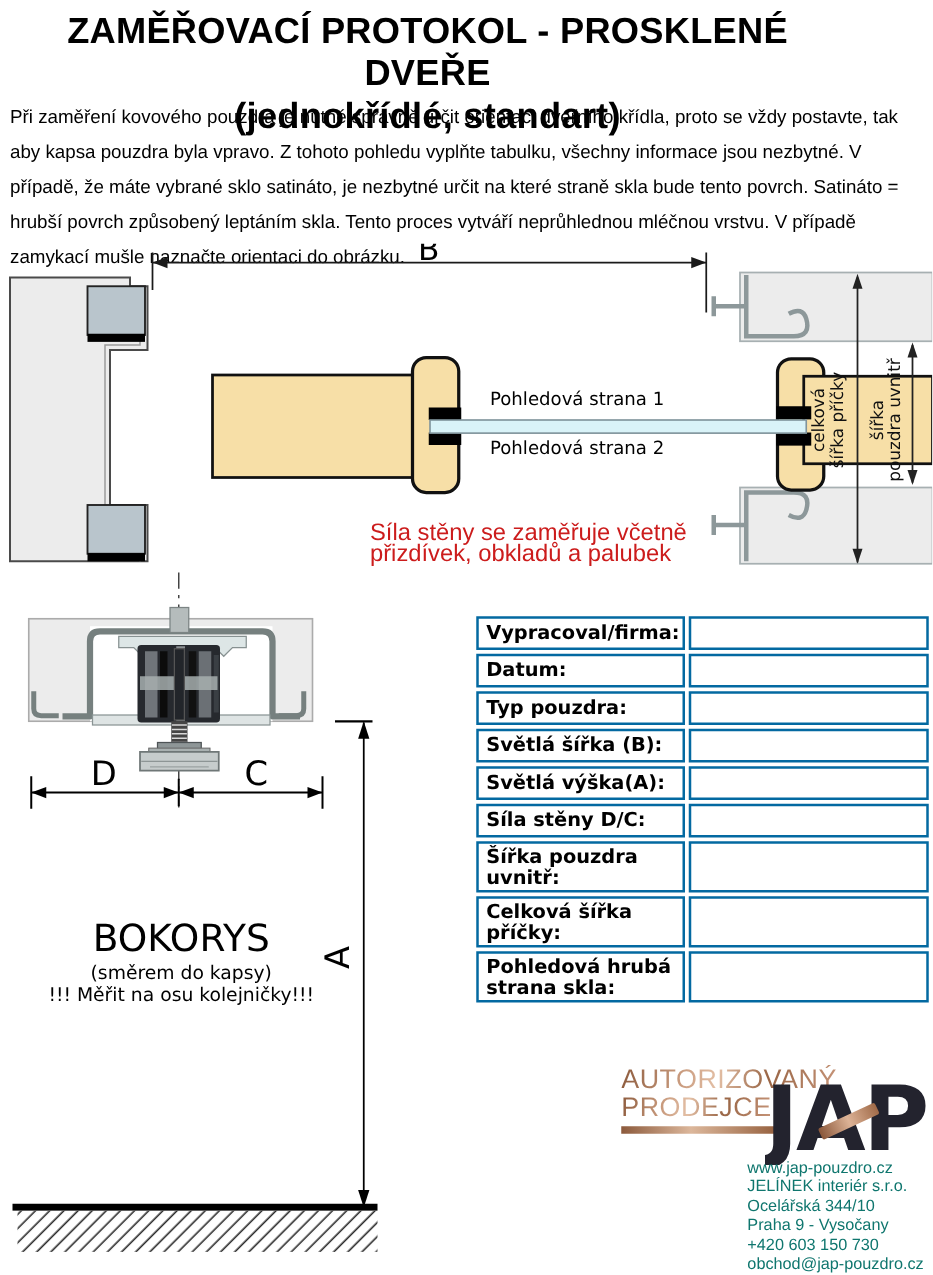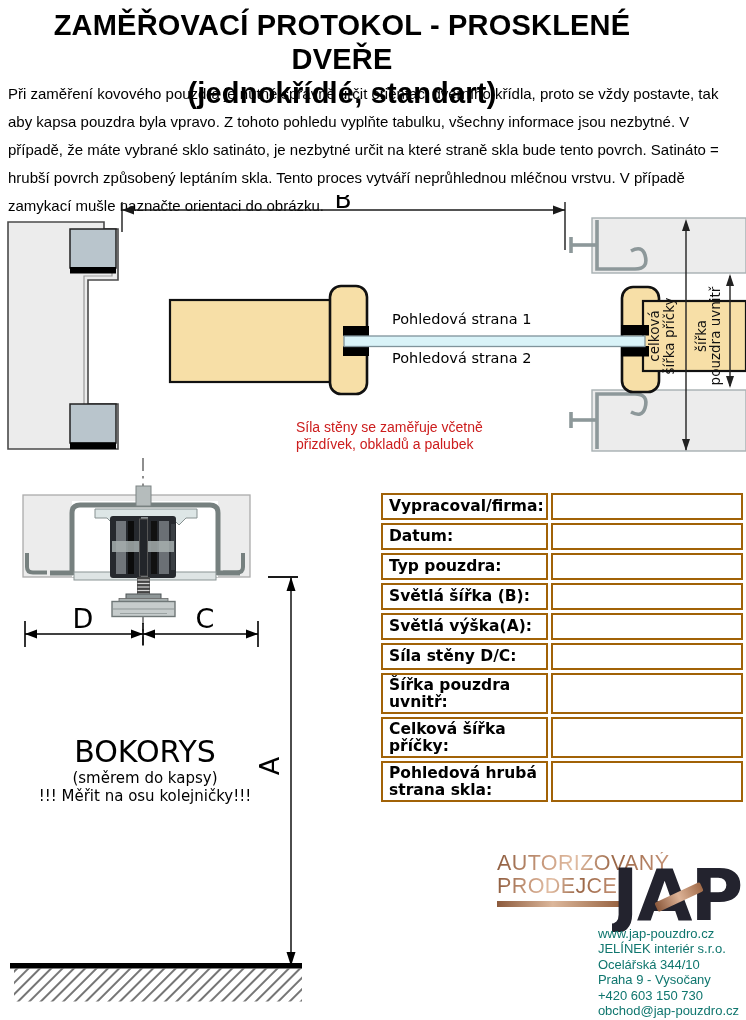--- a/index.html
+++ b/index.html
@@ -11,30 +11,30 @@
   
   .title-block { position:absolute; top:8px; left:0; width:684px; text-align:center;
     font-weight:bold; font-size:29px; line-height:34px; letter-spacing:0.2px; }
   
   .intro { position:absolute; top:80px; left:8px; width:730px;
     font-size:15px; line-height:28px; }
   
   .top-svg  { position:absolute; top:195px; left:0; }
   .side-svg { position:absolute; top:455px; left:0; }
   .red-note { position:absolute; top:419px; left:296px; color:#cc1c1c;
-    font-size:14px; line-height:16.5px; }
+    font-size:19px; line-height:16.5px; }
   
   .bokorys-block { position:absolute; top:735px; left:15px; width:260px; text-align:center; }
   .bokorys-title { font-size:30px; font-family:"DejaVu Sans","Liberation Sans",sans-serif; font-weight:normal; line-height:34px; }
   .bokorys-sub { font-size:15px; line-height:18px; font-family:"DejaVu Sans","Liberation Sans",sans-serif; }
   .bokorys-note { margin-top:14px; font-size:15px; line-height:17.5px; font-family:"DejaVu Sans","Liberation Sans",sans-serif; }
   
   .form-table { position:absolute; top:490px; left:378px; border-collapse:separate;
     border-spacing:3px; }
-  .form-table td { border:2px solid #a16207; vertical-align:middle; }
+  .form-table td { border:2px solid #0369a1; vertical-align:middle; }
   .form-table td.lbl { width:152px; font-weight:bold; font-size:15.5px; line-height:16.5px;
     padding:2px 2px 2px 6px; height:27px; font-family:"DejaVu Sans","Liberation Sans",sans-serif;}
   .form-table td.val { width:198px; height:27px; }
   
   .auth-line { position:absolute; left:497px; font-weight:normal; font-size:21.5px;
     letter-spacing:0.4px; color:#b3795a; line-height:22px;
     font-family:"Liberation Sans",sans-serif; }
   @supports ((-webkit-background-clip: text) or (background-clip: text)) {
     .auth-line {
       background:linear-gradient(100deg,#8c5a3c 0%,#c99b7e 28%,#e3bfa5 45%,#996545 68%,#c69478 100%);

